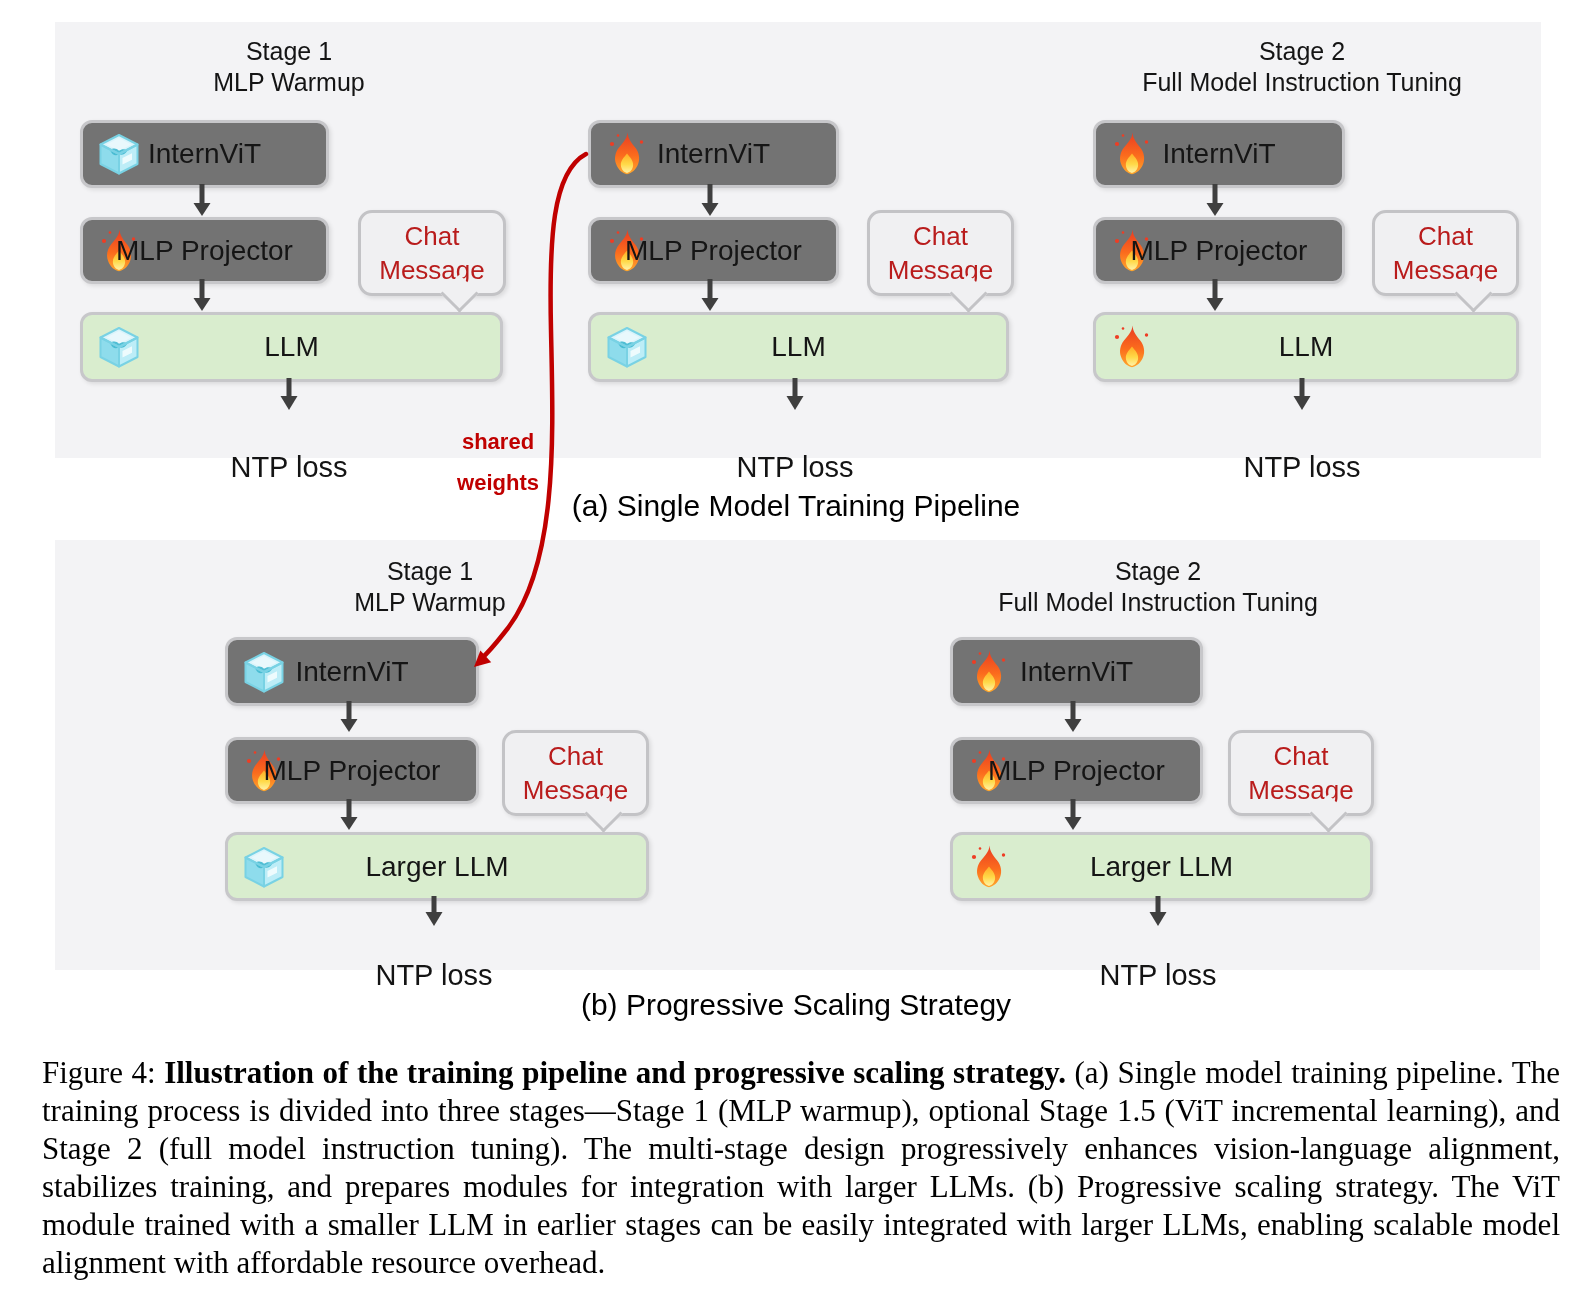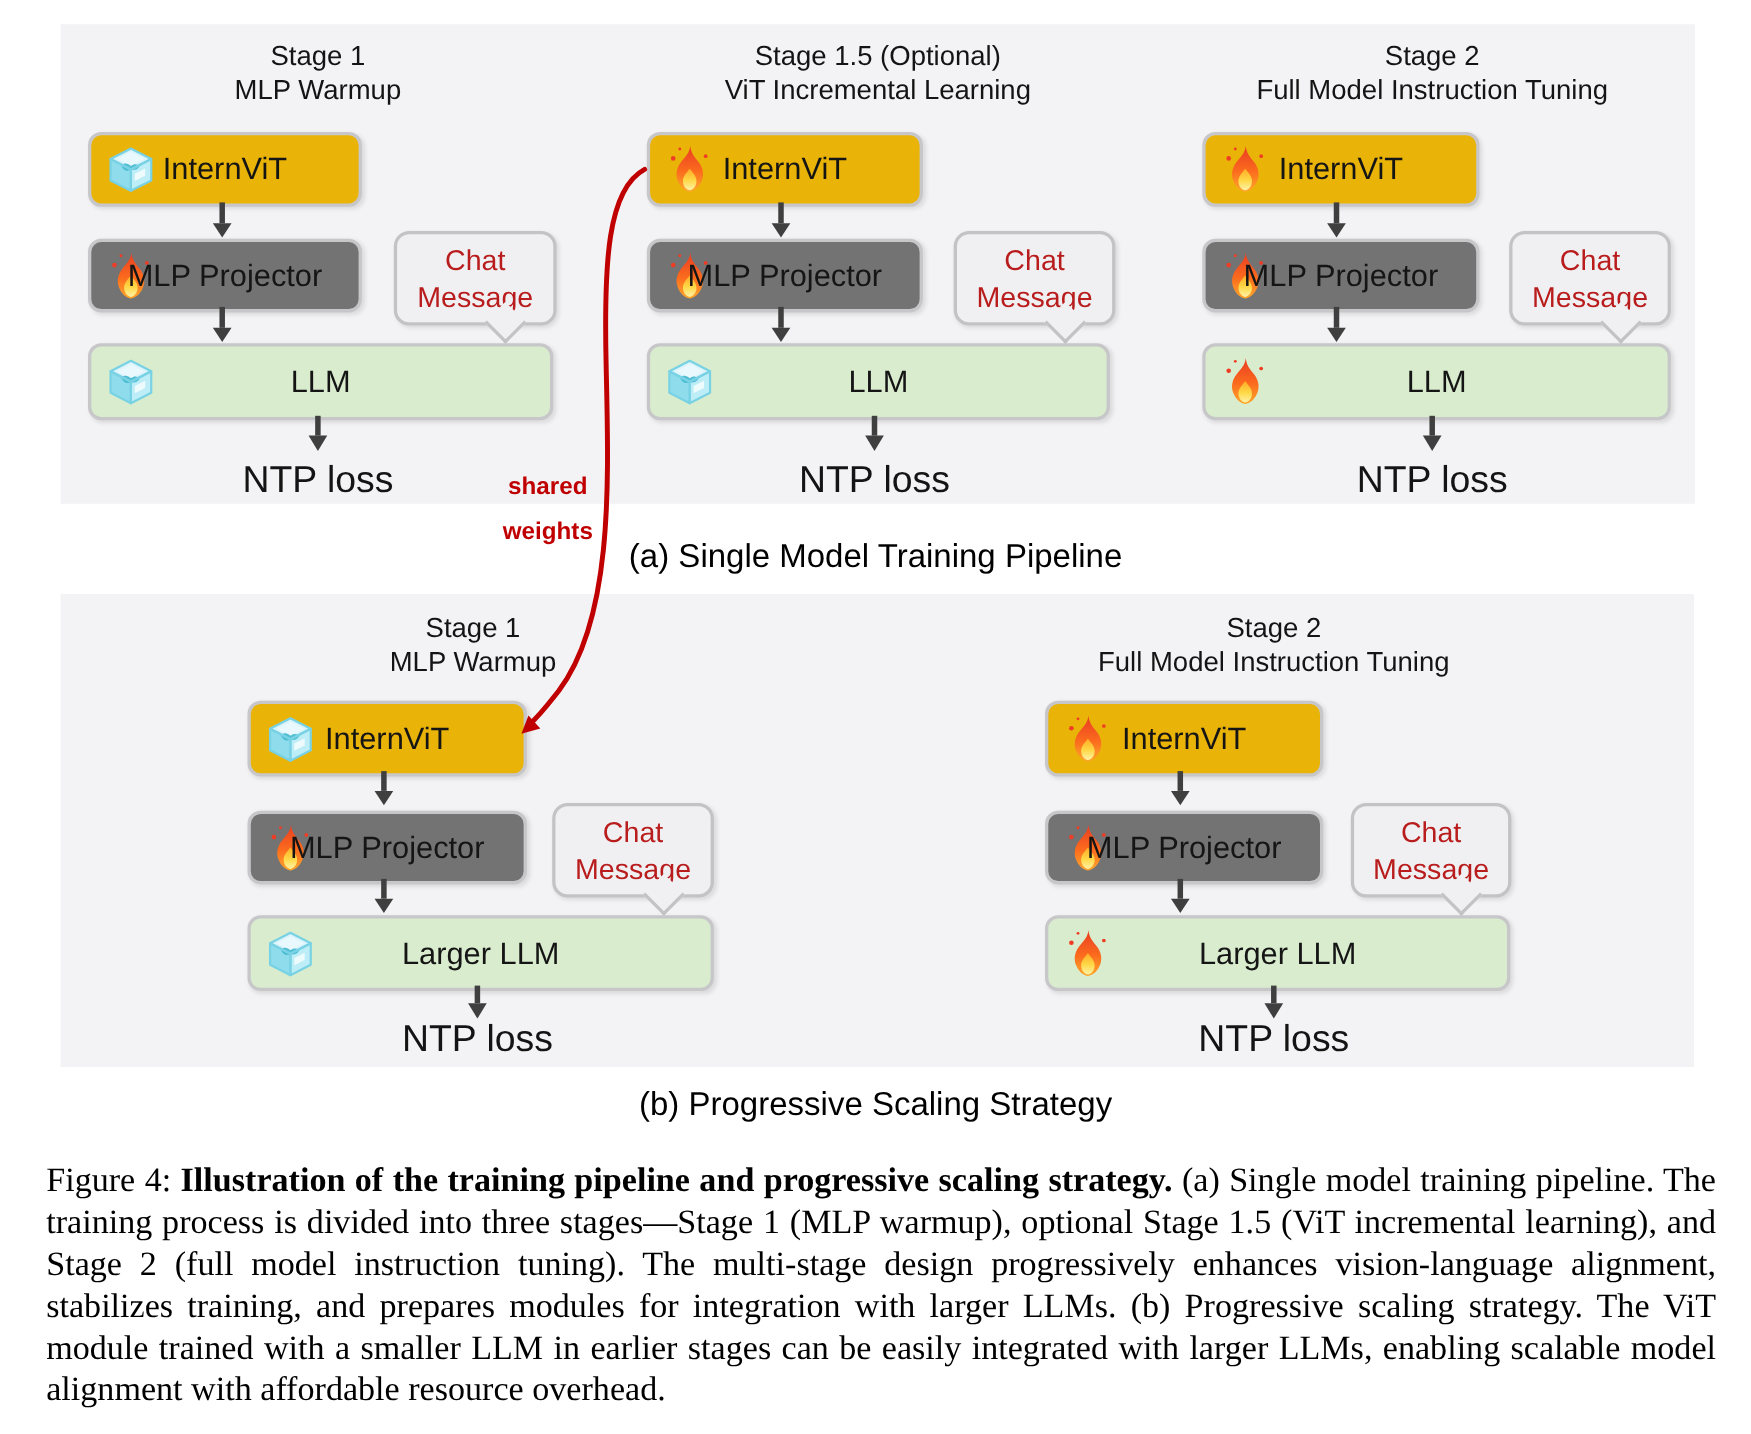--- a/index.html
+++ b/index.html
@@ -6,36 +6,36 @@
   .page{position:relative;width:1592px;height:1304px;background:#ffffff;
         font-family:"Liberation Sans",sans-serif;color:#151515;overflow:hidden;padding-left:12px;}
   .panel{position:absolute;background:#f3f3f5;}
   .panel-a{left:55px;top:22px;width:1486px;height:436px;}
   .panel-b{left:55px;top:540px;width:1485px;height:430px;}
 
   .stage-title{position:absolute;text-align:center;font-size:25px;line-height:31px;color:#141414;}
 
   .box{position:absolute;border:3px solid #c7c7ca;border-radius:12px;
        box-shadow:2px 2px 4px rgba(0,0,0,0.10);}
-  .box.blue{background:#eab308;}
+  .box.blue{background:#737373;}
   .box.peach{background:#737373;}
   .box.green{background:#d9edce;}
   .box .icon{position:absolute;left:12px;top:50%;transform:translateY(-50%);width:48px;height:48px;}
   .box .lbl{position:absolute;left:0;right:0;top:50%;transform:translateY(-50%);
             text-align:center;font-size:28px;color:#151515;}
 
   .bubble{position:absolute;background:#f0f0f2;border:3px solid #c3c3c6;border-radius:14px;
           box-shadow:2px 2px 4px rgba(0,0,0,0.10);}
   .bubble .btxt{position:absolute;left:0;right:0;top:50%;transform:translateY(-50%);
                 text-align:center;font-size:26px;line-height:34px;color:#b91c1c;}
   .bubble::after{content:"";position:absolute;bottom:-14px;left:60%;width:24px;height:24px;
                  background:#f0f0f2;border-right:3px solid #c3c3c6;border-bottom:3px solid #c3c3c6;
                  transform:rotate(45deg);}
 
-  .loss{position:absolute;width:200px;text-align:center;font-size:34px;color:#141414;}
+  .loss{position:absolute;width:200px;text-align:center;font-size:29px;color:#141414;margin-top:34px;}
 
   .shared-weights{position:absolute;left:408px;top:389px;width:180px;text-align:center;
                   font-size:22px;line-height:41px;font-weight:700;color:#c00000;margin-top:32px;}
 
   .sub-label{position:absolute;left:0;width:1592px;text-align:center;
              font-family:Liberation Sans, sans-serif;font-size:30px;color:#000;}
   .sub-label.a{top:489px;}
   .sub-label.b{top:988px;}
 
   .caption{position:absolute;left:38px;top:1050px;width:1518px;margin:4px;
@@ -111,24 +111,20 @@
     </div>
   </div>
   <div class="box green" style="left:80px;top:312px;width:417px;height:64px">
     <svg class="icon" viewBox="0 0 48 48">
         <use href="#ice"></use>
       </svg>
     <span class="lbl">LLM</span>
   </div>
   <div class="loss" style="left:189px;top:417px">NTP loss</div>
 
-  <div class="stage-title" style="left:588px;top:36px;width:420px">
-    <div>Stage 1.5 (Optional)</div>
-    <div>ViT Incremental Learning</div>
-  </div>
   <div class="box blue" style="left:588px;top:120px;width:245px;height:62px">
     <svg class="icon" viewBox="0 0 48 48">
         <use href="#fire"></use>
       </svg>
     <span class="lbl">InternViT</span>
   </div>
   <div class="box peach" style="left:588px;top:217px;width:245px;height:61px">
     <svg class="icon" viewBox="0 0 48 48">
         <use href="#fire"></use>
       </svg>

